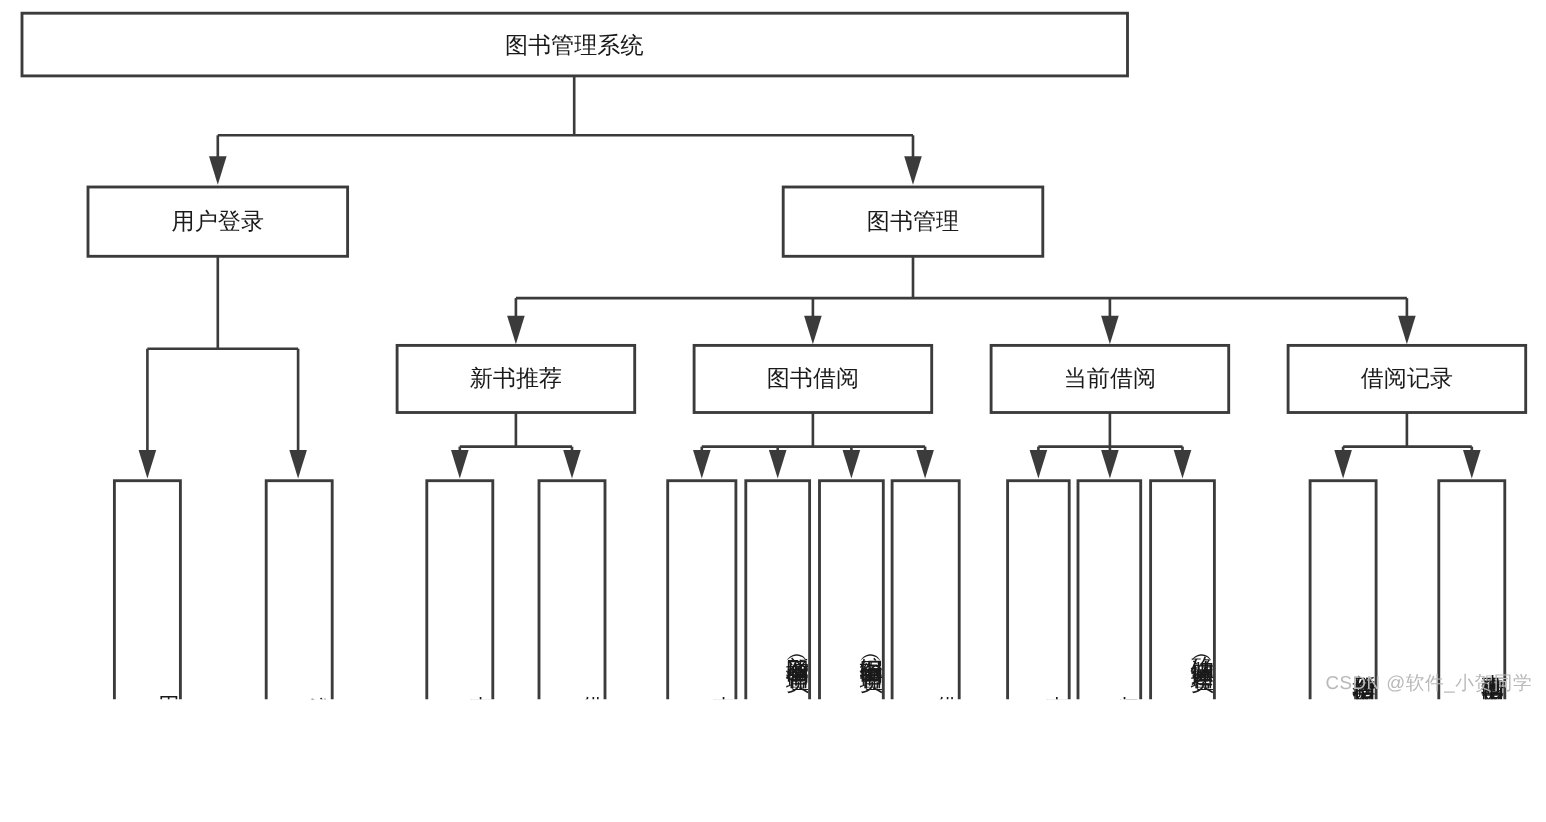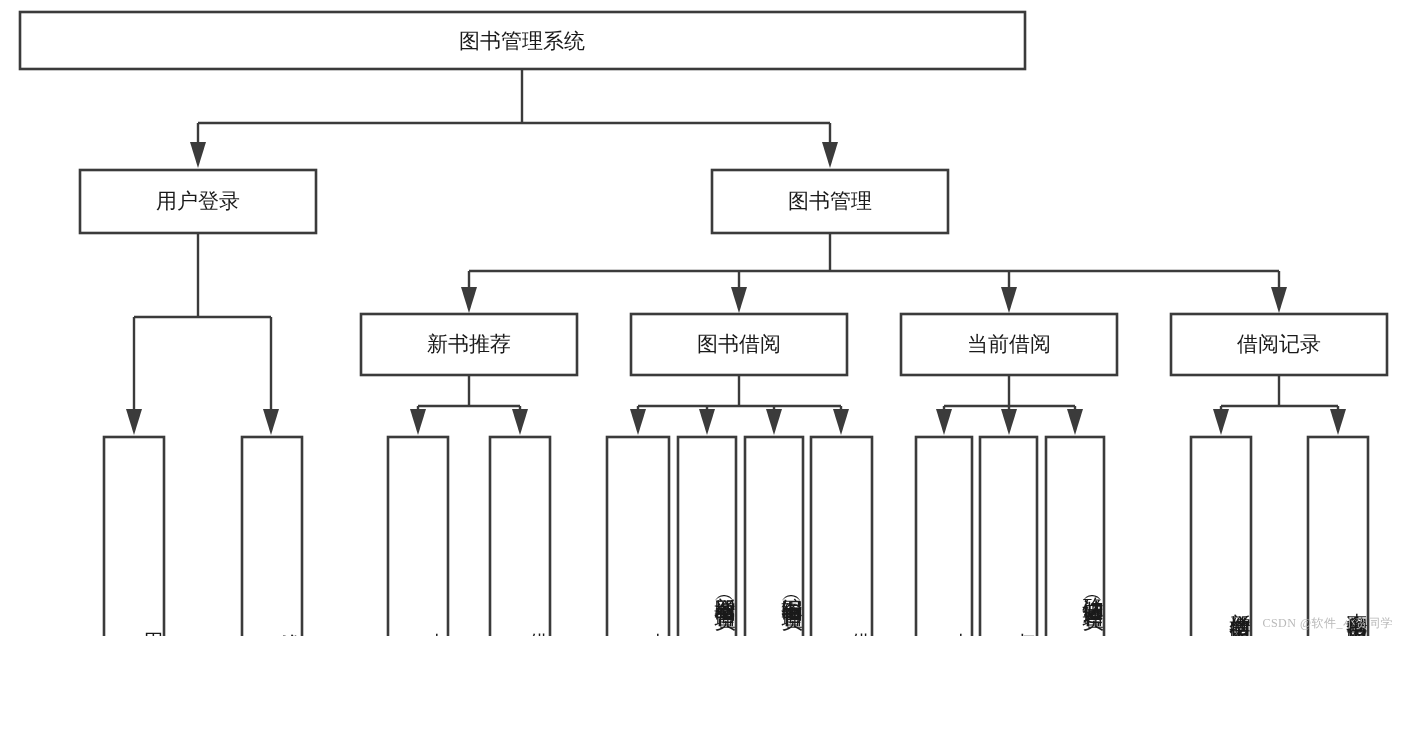--- a/index.html
+++ b/index.html
@@ -59,22 +59,22 @@
     display: flex;
     align-items: flex-start;
     justify-content: center;
     white-space: nowrap;
     pointer-events: none;
   }
   .watermark {
     position: absolute;
     right: 12px;
     bottom: 4px;
-    font-family: Liberation Serif, serif;
-    font-size: 12px;
+    font-family: Liberation Sans, sans-serif;
+    font-size: 17px;
     color: #b9b9b9;
     letter-spacing: 0.5px;
     white-space: nowrap;
   }
 </style>
 </head>
 <body>
 
 <div id="diagram-root">
 

